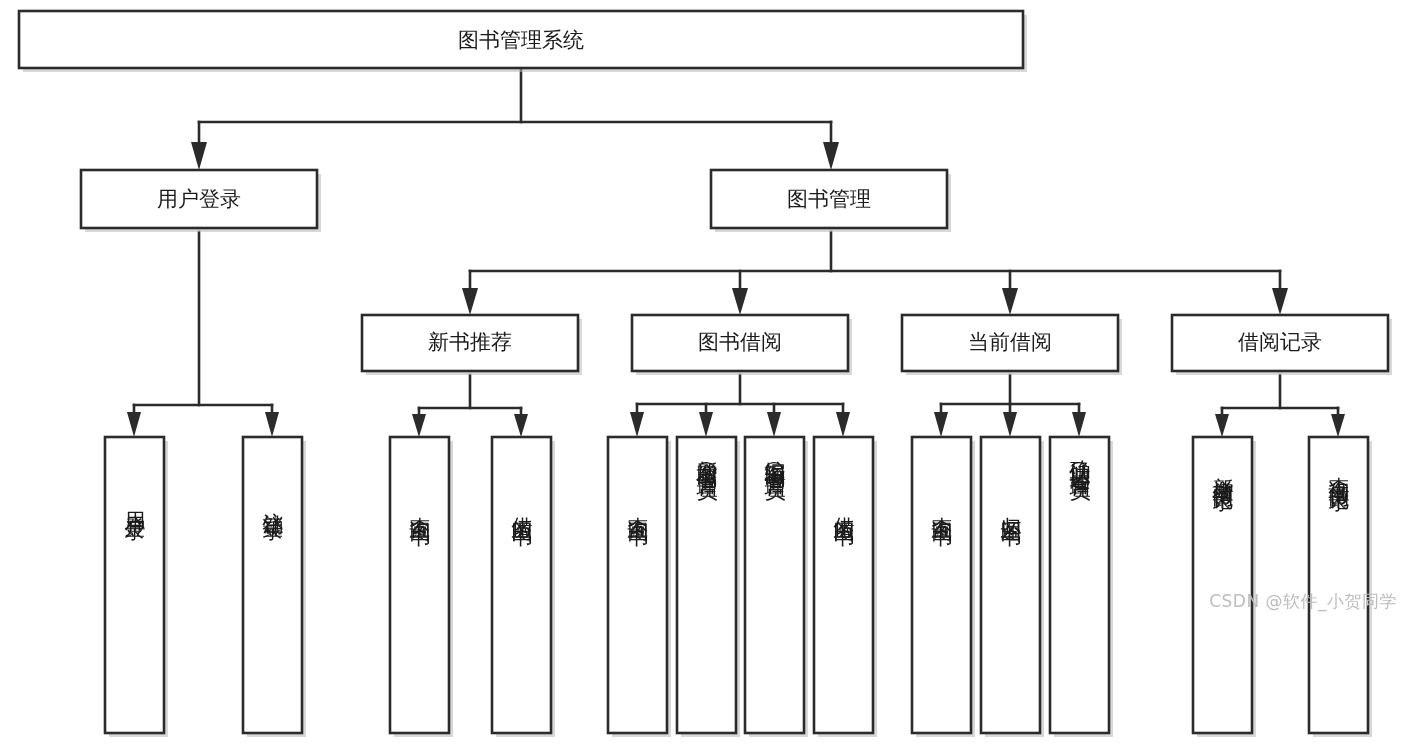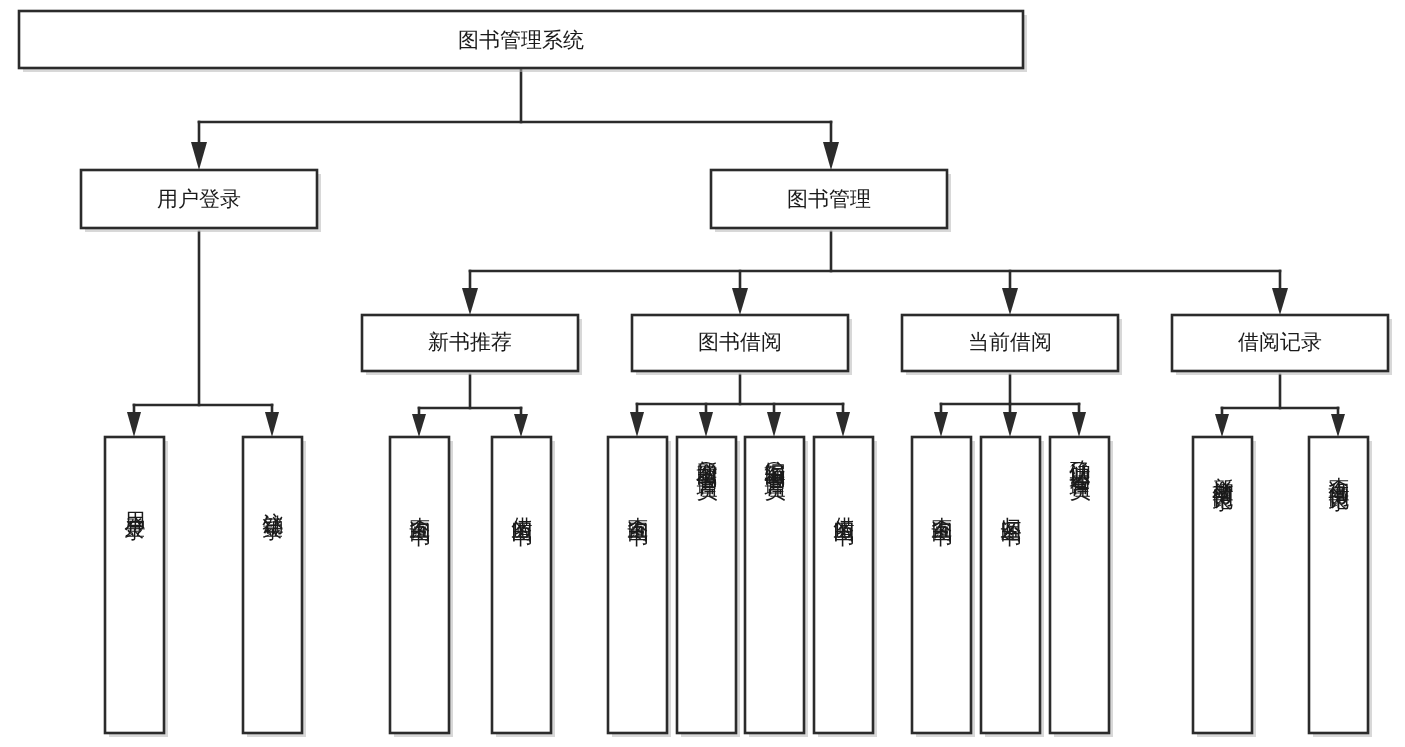--- a/index.html
+++ b/index.html
@@ -291,14 +291,15 @@
   </div>
 
   <div class="leaf-label-wrap" style="left:1193px; top:460px; width:59px; height:273px;">
     <span class="leaf-label">新增借阅记录</span>
   </div>
 
   <div class="leaf-label-wrap" style="left:1309px; top:460px; width:59px; height:273px;">
     <span class="leaf-label">查询借阅记录</span>
   </div>
 
+  <div class="watermark">CSDN @软件_小贺同学</div>
 
 </div>
 
 </body></html>

